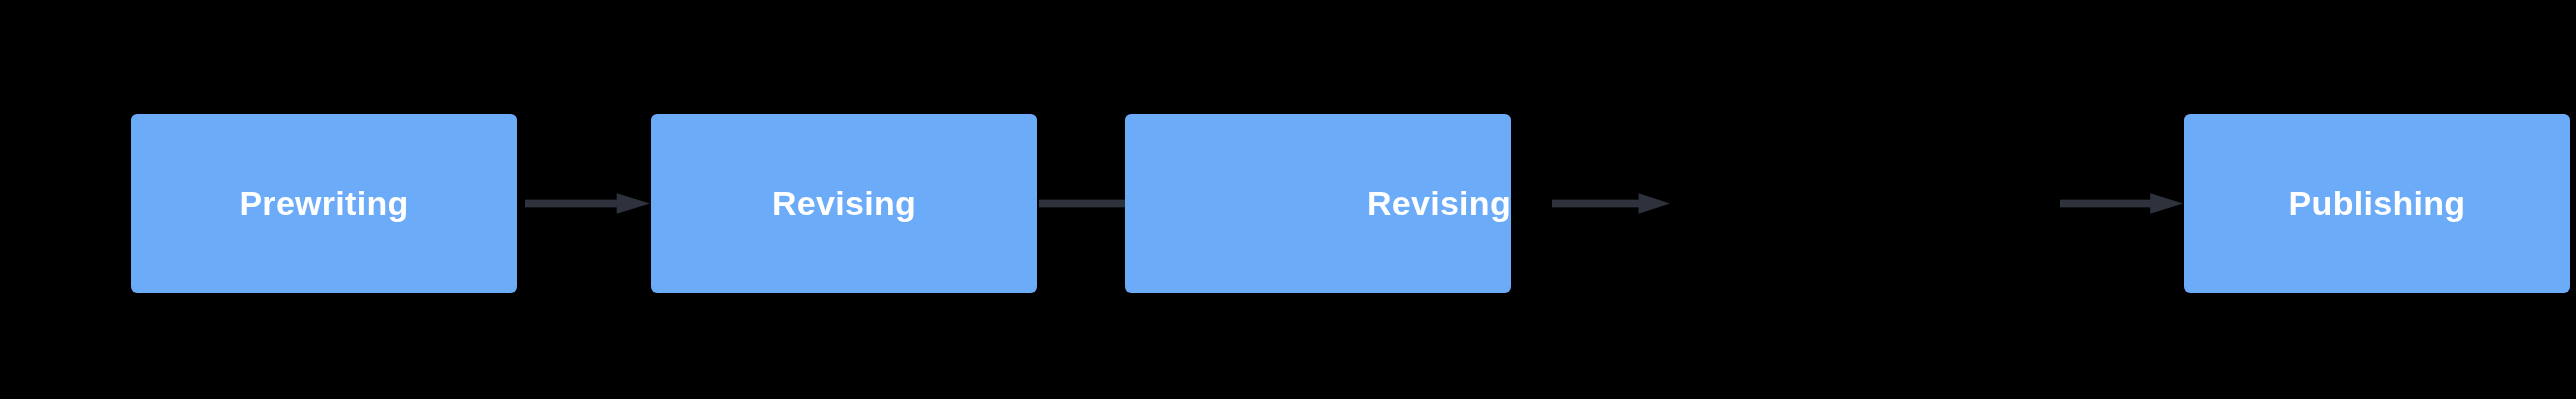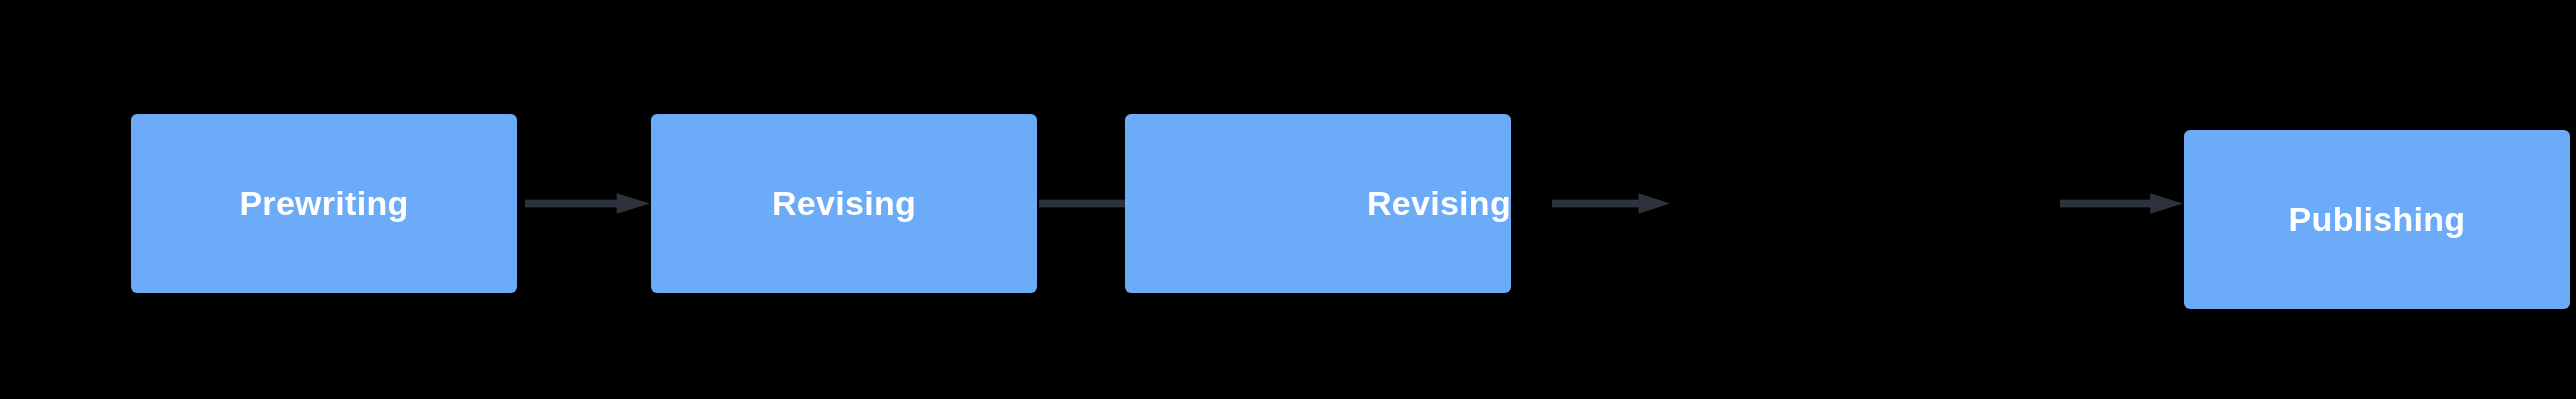--- a/index.html
+++ b/index.html
@@ -32,21 +32,21 @@
     font-size: 34px;
     font-weight: 700;
     line-height: 1.42;
     white-space: pre-line;
     letter-spacing: 0.3px;
   }
   .node-1 { left: 131px; }
   .node-2 { left: 651px; }
   .node-3 { left: 1125px; justify-content: flex-end; }
   .node-4 { left: 1672px; }
-  .node-5 { left: 2184px; margin-top: 16px; }
+  .node-5 { left: 2184px; }
 
   .arrow {
     position: absolute;
     top: 188px;
     height: 31px;
     color: var(--arrow-color, #2d323c);
   }
   .arrow-1 { left: 525px; width: 125px; }
   .arrow-2 { left: 1039px; width: 124px; }
   .arrow-3 { left: 1552px; width: 118px; }

